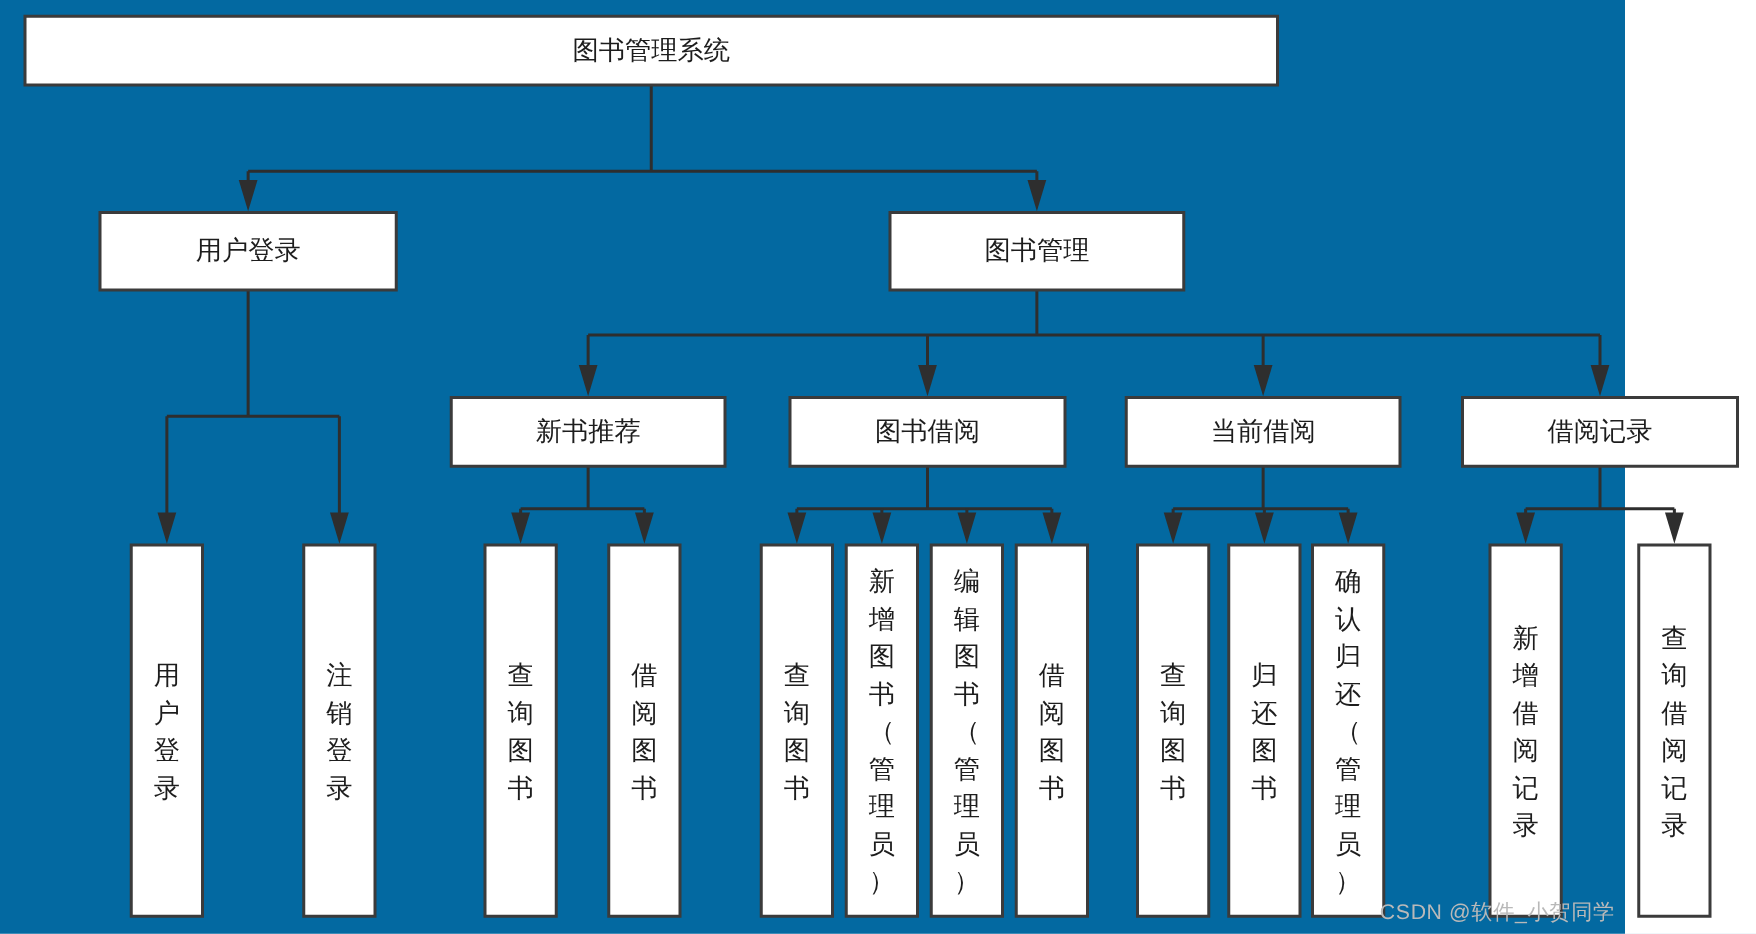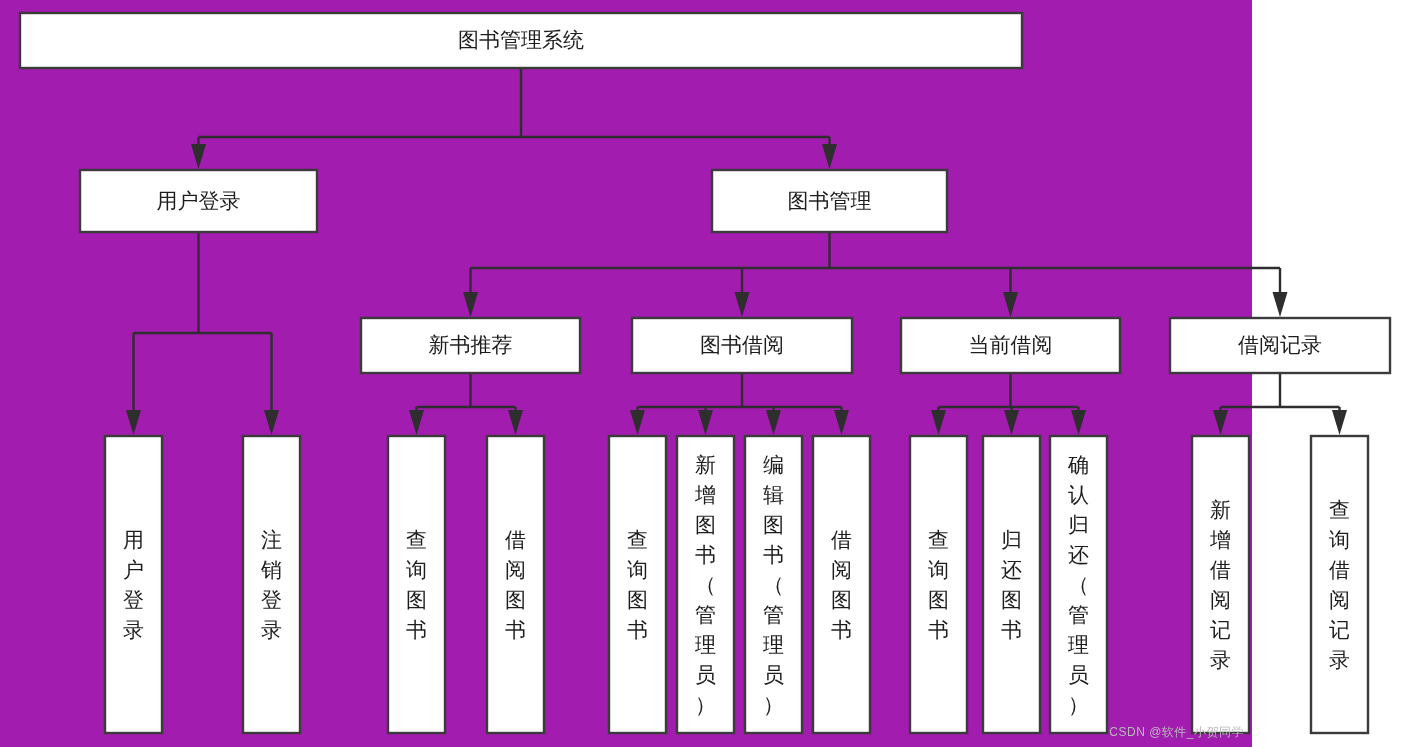--- a/index.html
+++ b/index.html
@@ -12,21 +12,22 @@
     width: 1405px;
     height: 747px;
     font-family: "Liberation Sans", "DejaVu Sans", sans-serif;
     overflow: hidden;
     position: relative;
   }
   #diagram-root {
     position: relative;
     width: 1252px;
     height: 747px;
-    background: #a21caf;
+    background: #0369a1;
+    padding-left: 48px;
   }
   svg#chart-svg {
     position: absolute;
     top: 0;
     left: 0;
     width: 1405px;
     height: 747px;
     display: block;
   }
   .node-box {
@@ -54,21 +55,21 @@
   }
   .arrow-head {
     fill: #2e2e2e;
     stroke: none;
   }
   .watermark-text {
     position: absolute;
     right: 8px;
     bottom: 6px;
     font-family: "Liberation Sans", "DejaVu Sans", sans-serif;
-    font-size: 12px;
+    font-size: 17px;
     color: #b9b9b9;
     letter-spacing: 0.5px;
     white-space: nowrap;
     user-select: none;
     text-align: center;
   }
 </style>
 </head>
 <body>
 

